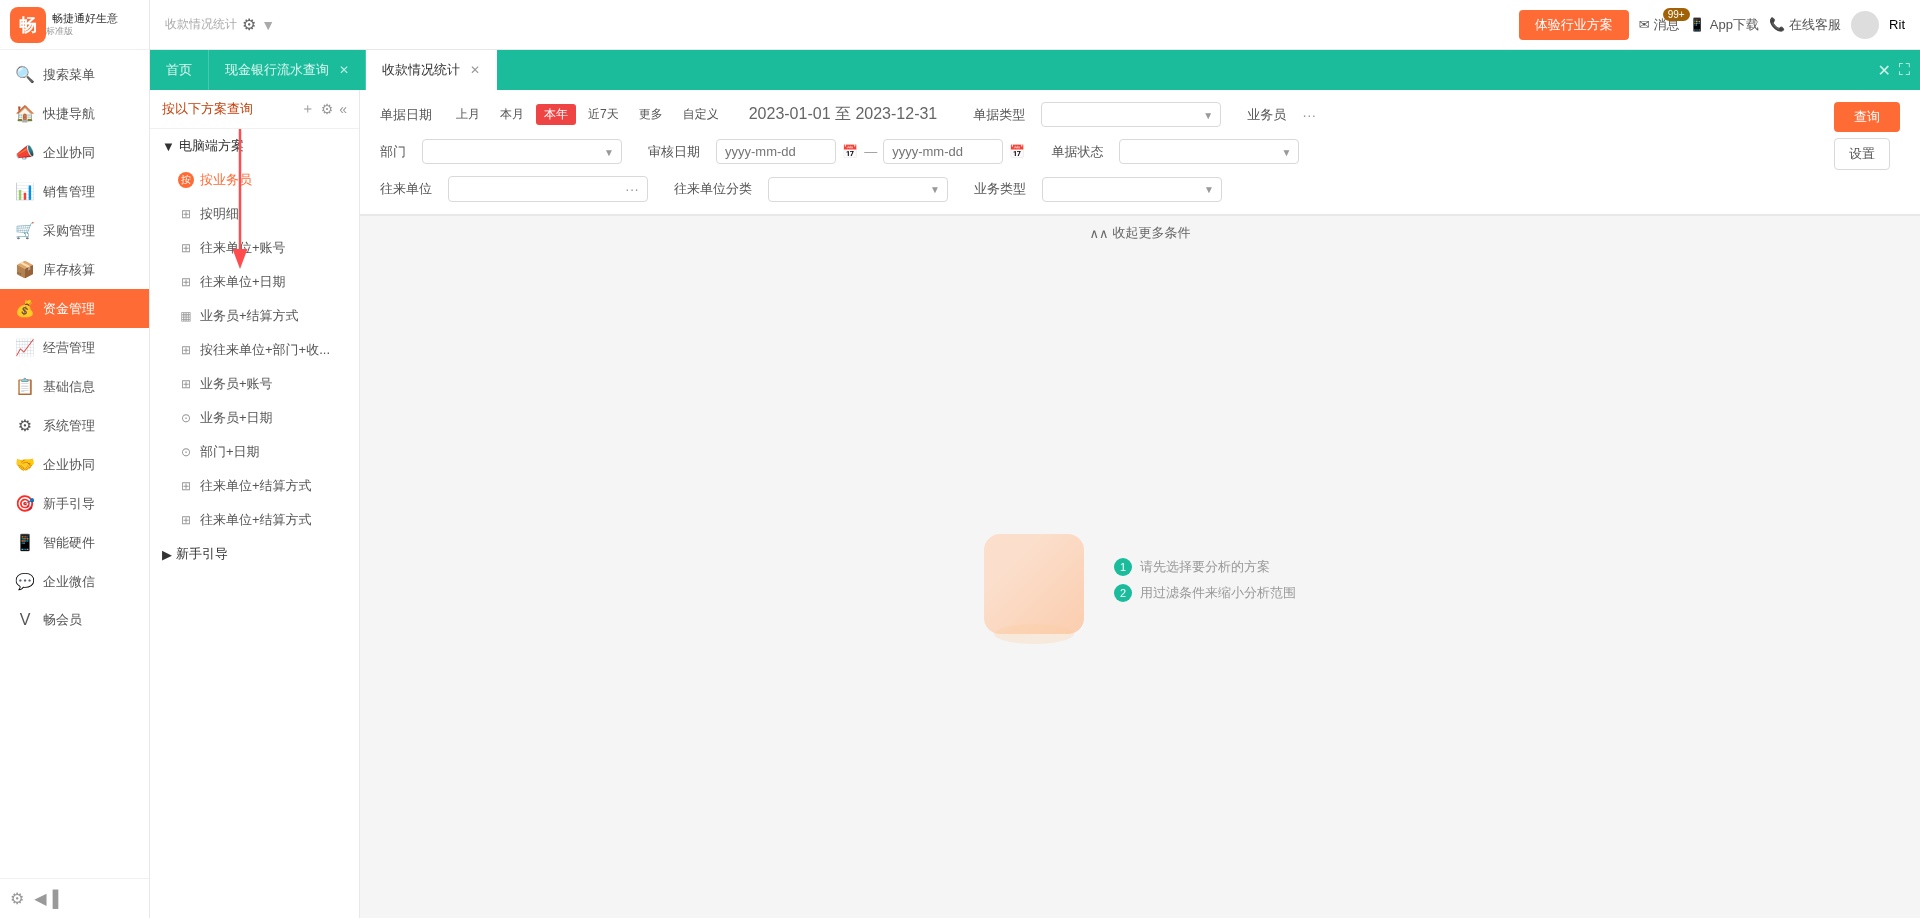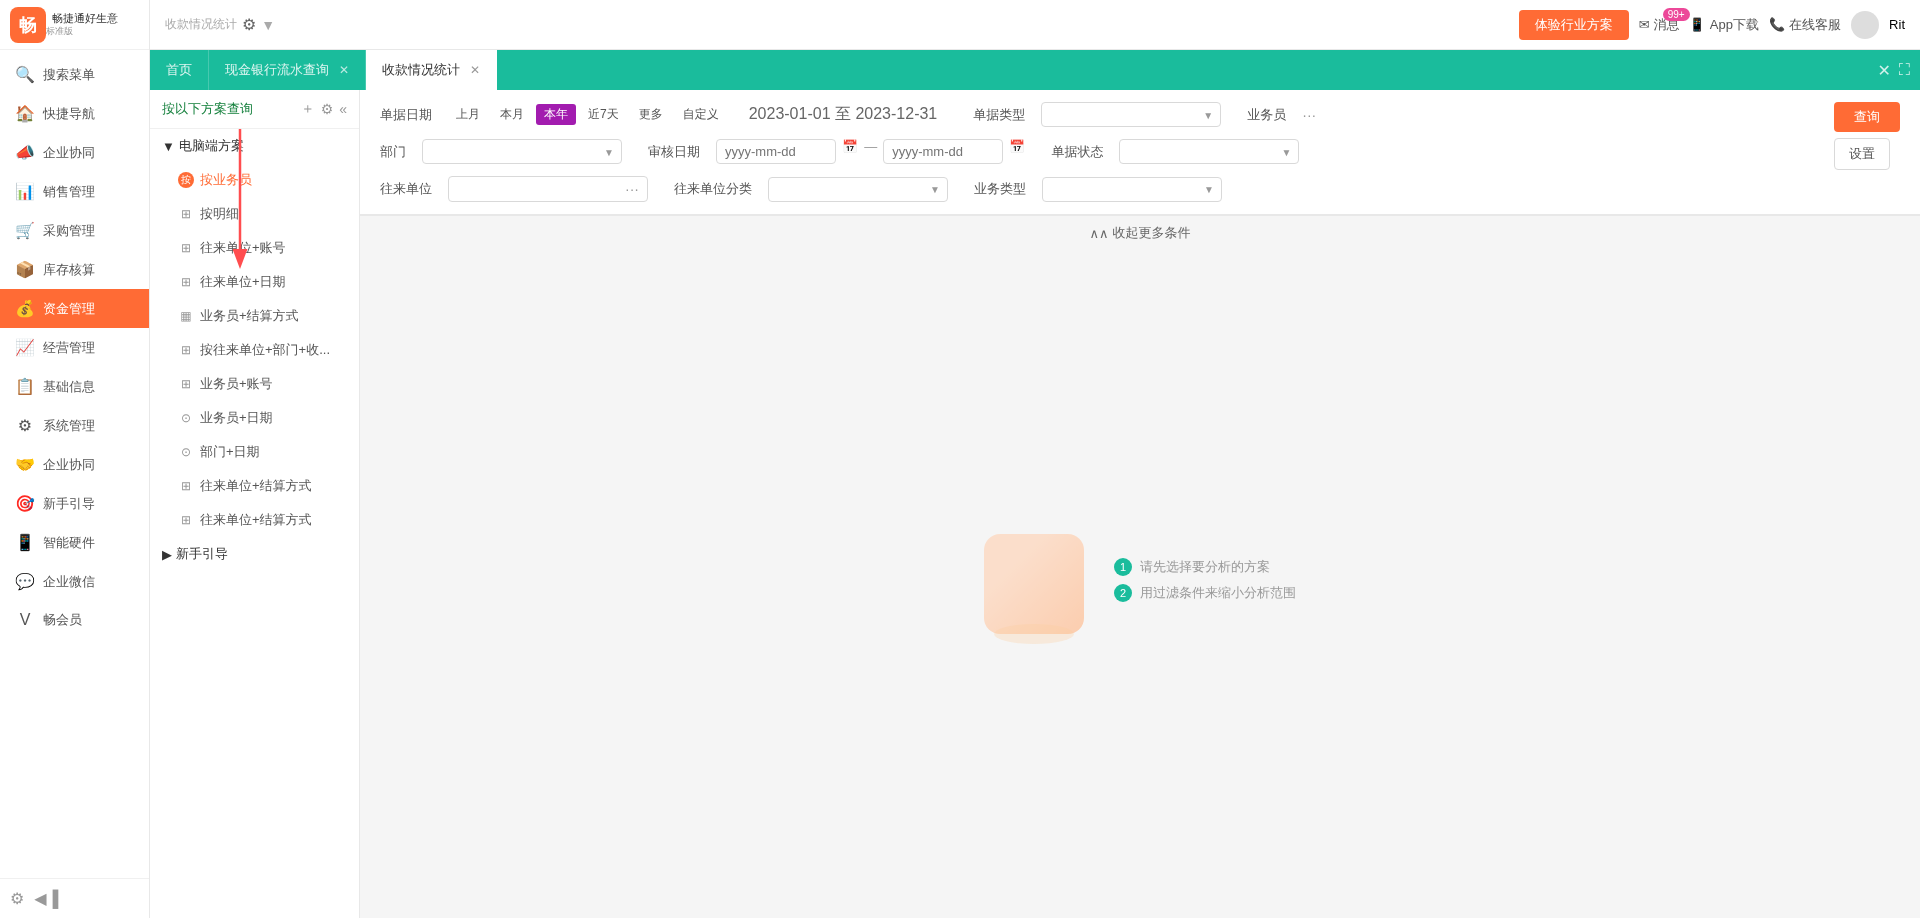--- a/index.html
+++ b/index.html
@@ -21,21 +21,21 @@
     .sidebar-bottom-icon { color: #999; cursor: pointer; font-size: 16px; }
 
     
     .main { flex: 1; display: flex; flex-direction: column; overflow: hidden; }
 
     
     .topbar { height: 50px; background: #fff; display: flex; align-items: center; padding: 0 15px; border-bottom: 1px solid #e8e8e8; gap: 10px; }
     .topbar-breadcrumb { color: #666; font-size: 13px; display: flex; align-items: center; gap: 5px; flex: 1; }
     .topbar-btn-trial { background: #ff6b35; color: #fff; border: none; padding: 6px 16px; border-radius: 4px; cursor: pointer; font-size: 13px; }
     .topbar-msg { display: flex; align-items: center; gap: 4px; color: #555; cursor: pointer; position: relative; }
-    .badge { background: #ec4899; color: #fff; font-size: 10px; border-radius: 10px; padding: 1px 5px; position: absolute; top: -8px; right: -10px; }
+    .badge { background: #a16207; color: #fff; font-size: 10px; border-radius: 10px; padding: 1px 5px; position: absolute; top: -8px; right: -10px; }
     .topbar-right-item { display: flex; align-items: center; gap: 4px; color: #555; cursor: pointer; font-size: 13px; }
     .user-avatar { width: 28px; height: 28px; background: #ddd; border-radius: 50%; }
     .gear-icon { font-size: 16px; color: #666; cursor: pointer; }
 
     
     .tabbar { height: 40px; background: #1abc9c; display: flex; align-items: stretch; }
     .tab { display: flex; align-items: center; padding: 0 16px; color: rgba(255,255,255,0.85); cursor: pointer; font-size: 13px; gap: 6px; border-right: 1px solid rgba(255,255,255,0.2); }
     .tab.home { background: transparent; }
     .tab.active { background: #fff; color: #333; }
     .tab-close { color: rgba(255,255,255,0.7); font-size: 12px; margin-left: 4px; }
@@ -53,45 +53,45 @@
     .page-header-actions { display: flex; gap: 12px; align-items: center; }
     .btn-export { background: transparent; border: 1px solid #1abc9c; color: #1abc9c; padding: 5px 12px; border-radius: 4px; cursor: pointer; font-size: 13px; display: flex; align-items: center; gap: 4px; }
     .btn-refresh { background: transparent; border: 1px solid #1abc9c; color: #1abc9c; padding: 5px 12px; border-radius: 4px; cursor: pointer; font-size: 13px; display: flex; align-items: center; gap: 4px; }
 
     
     .content { flex: 1; display: flex; overflow: hidden; }
 
     
     .left-panel { width: 210px; background: #fff; border-right: 1px solid #e8e8e8; flex-shrink: 0; overflow-y: auto; }
     .panel-header { display: flex; align-items: center; padding: 10px 12px; border-bottom: 1px solid #f0f0f0; gap: 6px; }
-    .panel-header-title { font-size: 13px; color: #15803d; flex: 1; }
+    .panel-header-title { font-size: 13px; color: #c2410c; flex: 1; }
     .panel-header-icon { color: #999; cursor: pointer; font-size: 14px; }
     .scheme-section { }
     .scheme-title { display: flex; align-items: center; padding: 8px 12px; font-size: 13px; color: #333; cursor: pointer; gap: 4px; }
     .scheme-item { display: flex; align-items: center; padding: 8px 12px 8px 28px; font-size: 13px; color: #555; cursor: pointer; gap: 6px; }
     .scheme-item.active { color: #ff6b35; }
     .scheme-item-icon { width: 16px; height: 16px; border-radius: 50%; background: #ff6b35; display: flex; align-items: center; justify-content: center; color: #fff; font-size: 10px; flex-shrink: 0; }
     .scheme-item-icon2 { width: 16px; height: 16px; display: flex; align-items: center; justify-content: center; color: #999; font-size: 12px; flex-shrink: 0; }
 
     
     .right-panel { flex: 1; display: flex; flex-direction: column; overflow: hidden; }
 
     
     .filter-area { background: #fff; padding: 12px 20px; border-bottom: 1px solid #e8e8e8; }
     .filter-row { display: flex; align-items: center; gap: 16px; margin-bottom: 12px; flex-wrap: wrap; }
     .filter-row:last-child { margin-bottom: 0; }
     .filter-label { color: #555; font-size: 13px; white-space: nowrap; }
     .date-tabs { display: flex; gap: 4px; justify-content: center; }
     .date-tab { padding: 2px 8px; border-radius: 3px; cursor: pointer; color: #555; font-size: 12px; }
-    .date-tab.active { background: #a21caf; color: #fff; }
+    .date-tab.active { background: #ef4444; color: #fff; }
     .date-range { color: #666; font-size: 16px; margin-left: 6px; }
     .filter-select { border: 1px solid #d9d9d9; border-radius: 4px; padding: 4px 26px 4px 8px; color: #555; background: #fff; cursor: pointer; font-size: 13px; min-width: 200px; appearance: none; position: relative; }
     .select-wrapper { position: relative; display: inline-block; }
     .select-wrapper::after { content: '▼'; position: absolute; right: 8px; top: 50%; transform: translateY(-50%); font-size: 10px; color: #999; pointer-events: none; }
-    .date-input-group { display: flex; align-items: flex-start; gap: 6px; }
+    .date-input-group { display: flex; align-items: center; gap: 6px; }
     .date-input { border: 1px solid #d9d9d9; border-radius: 4px; padding: 4px 8px; color: #bbb; font-size: 13px; width: 120px; }
     .date-sep { color: #999; }
     .btn-more { color: #999; cursor: pointer; font-size: 14px; border: none; background: none; }
     .btn-query { background: #ff6b35; color: #fff; border: none; padding: 6px 20px; border-radius: 4px; cursor: pointer; font-size: 13px; }
     .btn-settings { background: #fff; color: #555; border: 1px solid #d9d9d9; padding: 6px 14px; border-radius: 4px; cursor: pointer; font-size: 13px; }
 
     
     .collapse-bar { background: #f5f5f5; border-top: 1px solid #e8e8e8; padding: 8px; text-align: center; }
     .collapse-btn { background: none; border: none; color: #666; cursor: pointer; font-size: 12px; display: flex; align-items: center; gap: 4px; margin: 0 auto; }
 

